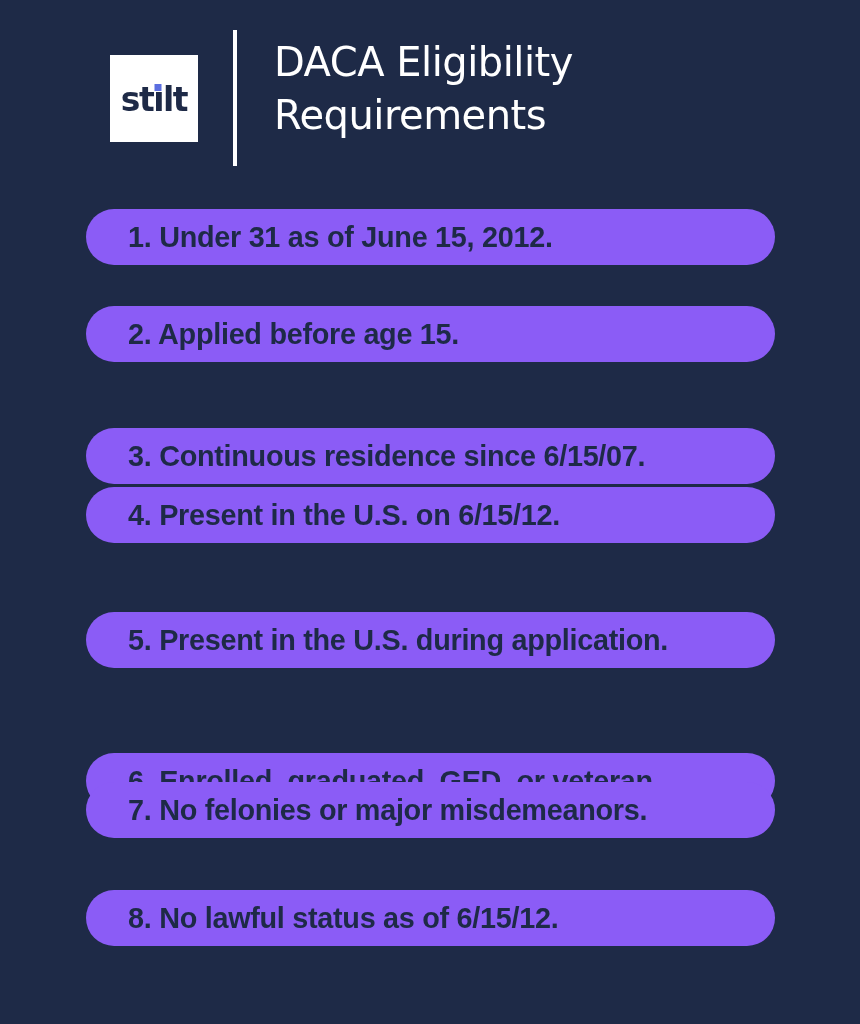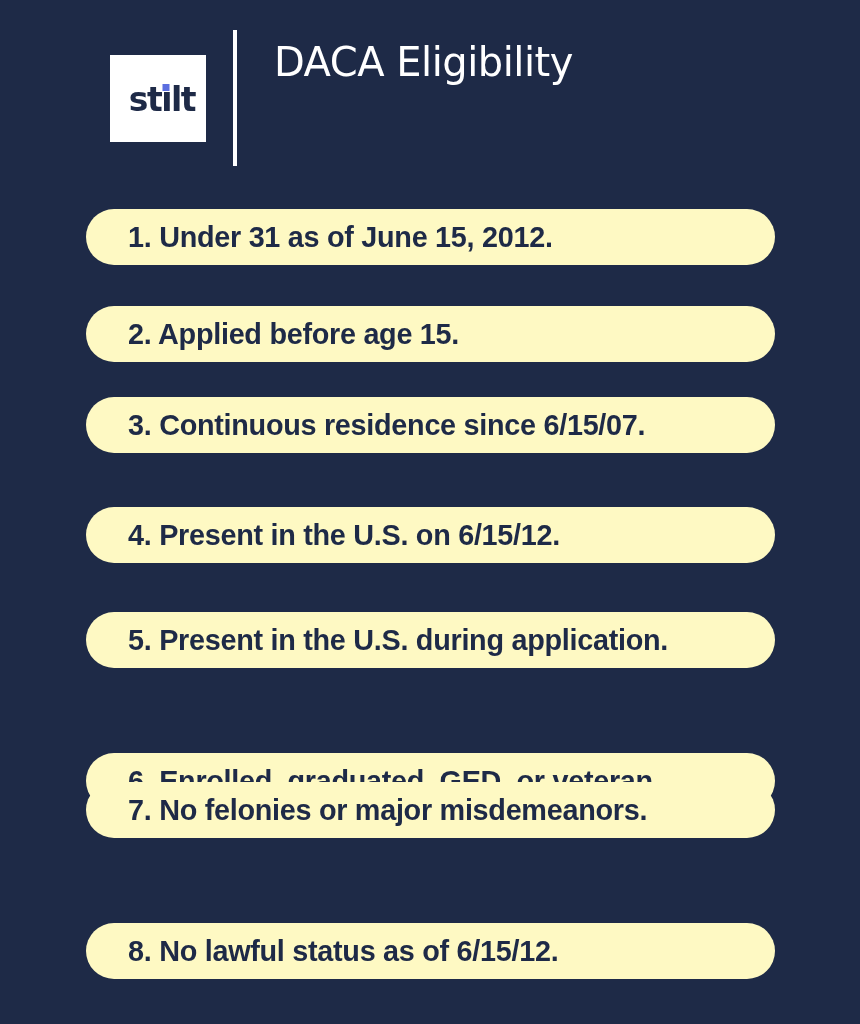--- a/index.html
+++ b/index.html
@@ -6,21 +6,21 @@
   body {
     width: 860px; height: 1024px; overflow: hidden;
     background: #1e2a47;
     position: relative;
     font-family: "Liberation Sans", sans-serif;
   }
   .logo-box {
     position: absolute; left: 110px; top: 55px;
     width: 88px; height: 87px;
     background: #ffffff;
-    display: flex; align-items: center; justify-content: center; padding-left: 8px;
+    display: flex; align-items: center; justify-content: center;
   }
   .logo-text {
     font-family: "DejaVu Sans", sans-serif;
     font-weight: bold; font-size: 33px; letter-spacing: -1.5px;
     color: #1e2a47; position: relative; line-height: 1;
     margin-top: 2px;
   }
   .logo-i { position: relative; display: inline-block; }
   .logo-dot {
     position: absolute; left: 50%; top: 1px; transform: translateX(-50%);
@@ -32,21 +32,21 @@
   }
   .title {
     position: absolute; left: 274px; top: 36px;
     color: #ffffff; font-weight: normal;
     font-family: "DejaVu Sans", sans-serif;
     font-size: 40px; line-height: 53px; letter-spacing: -0.5px;
     margin: 0;
   }
   .pill {
     position: absolute; left: 86px; width: 689px; height: 56px;
-    background: #fef9c3; border-radius: 28px;
+    background: #8b5cf6; border-radius: 28px;
     display: flex; align-items: center; box-sizing: border-box;
     padding-left: 42px;
   }
   .pill-text {
     color: #1e2a47; font-weight: bold;
     font-family: "Liberation Sans", sans-serif;
     font-size: 30px; letter-spacing: -0.3px; white-space: nowrap;
     transform: scaleX(0.96); transform-origin: left center;
   }
 </style>
@@ -54,40 +54,41 @@
 <body>
 
 <div class="logo-box" aria-label="stilt">
   <span class="logo-text"><span>st</span><span class="logo-i"><span class="logo-dot"></span><span>ı</span></span><span>lt</span></span>
 </div>
 
 <div class="divider"></div>
 
 <h1 class="title">
   <span>DACA Eligibility</span><br>
+  <span>Requirements</span>
 </h1>
 
 <div>
   <div class="pill" style="top:209px">
     <span class="pill-text">1. Under 31 as of June 15, 2012.</span>
   </div>
   <div class="pill" style="top:306px">
     <span class="pill-text">2. Applied before age 15.</span>
   </div>
-  <div class="pill" style="top:397px">
+  <div class="pill" style="top:428px">
     <span class="pill-text">3. Continuous residence since 6/15/07.</span>
   </div>
-  <div class="pill" style="top:507px">
+  <div class="pill" style="top:487px">
     <span class="pill-text">4. Present in the U.S. on 6/15/12.</span>
   </div>
   <div class="pill" style="top:612px">
     <span class="pill-text">5. Present in the U.S. during application.</span>
   </div>
   <div class="pill" style="top:753px">
     <span class="pill-text">6. Enrolled, graduated, GED, or veteran</span>
   </div>
   <div class="pill" style="top:782px">
     <span class="pill-text">7. No felonies or major misdemeanors.</span>
   </div>
-  <div class="pill" style="top:923px">
+  <div class="pill" style="top:890px">
     <span class="pill-text">8. No lawful status as of 6/15/12.</span>
   </div>
 </div>
 
 </body></html>

